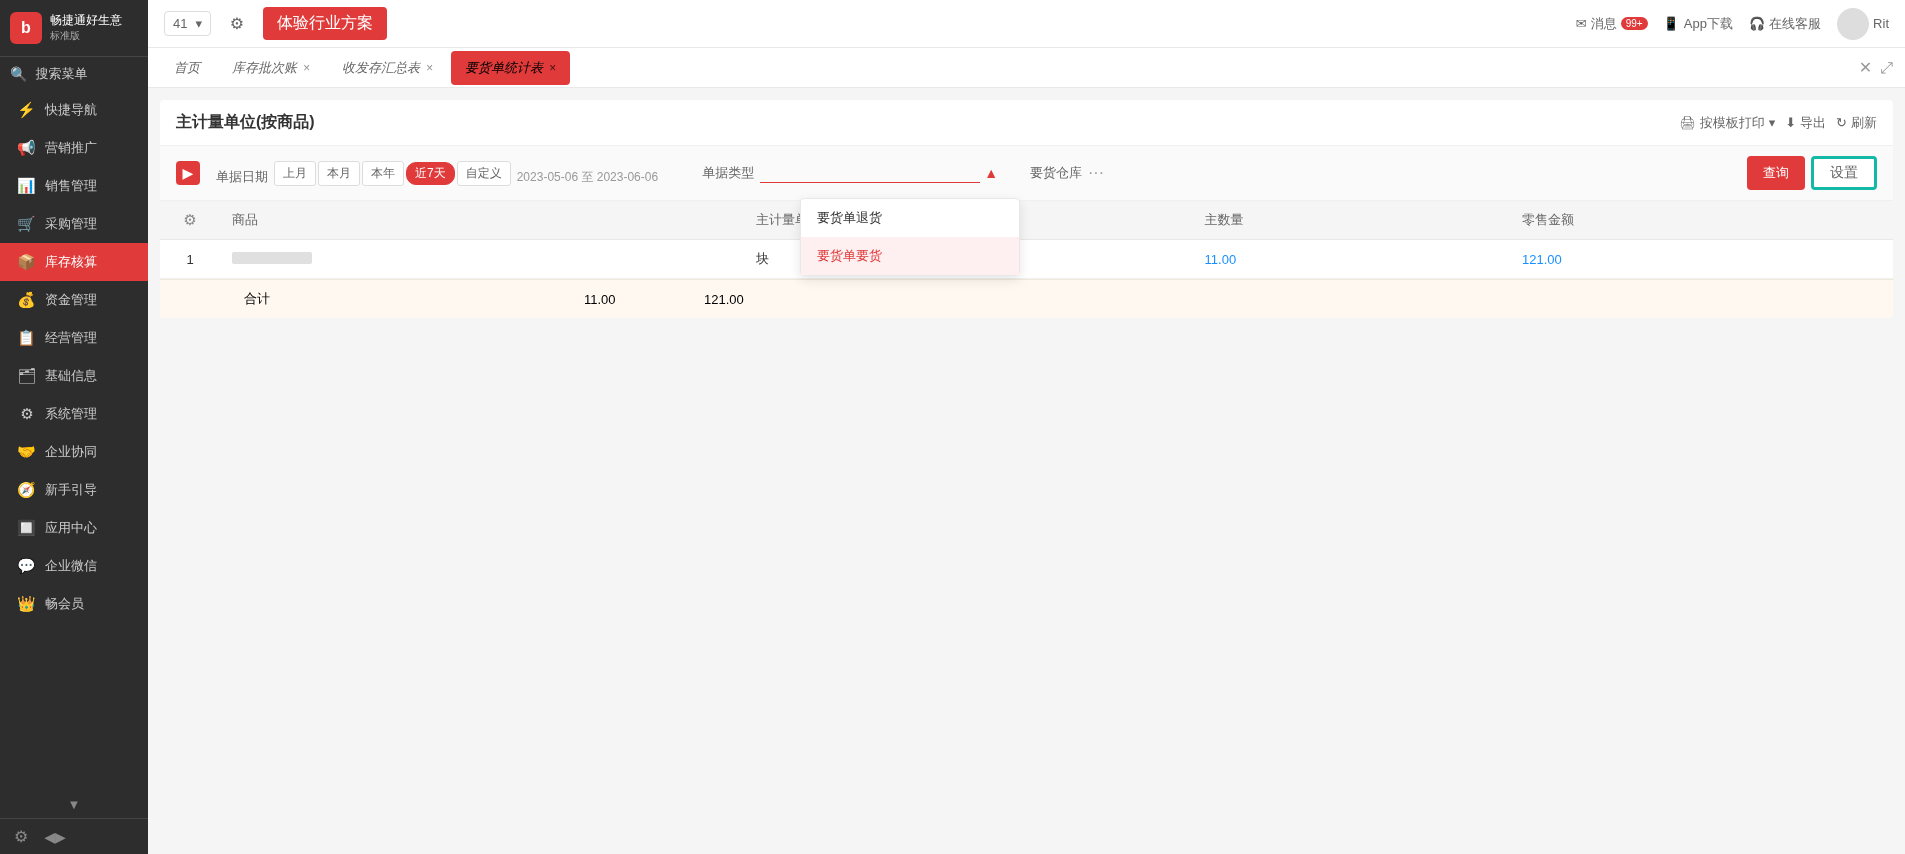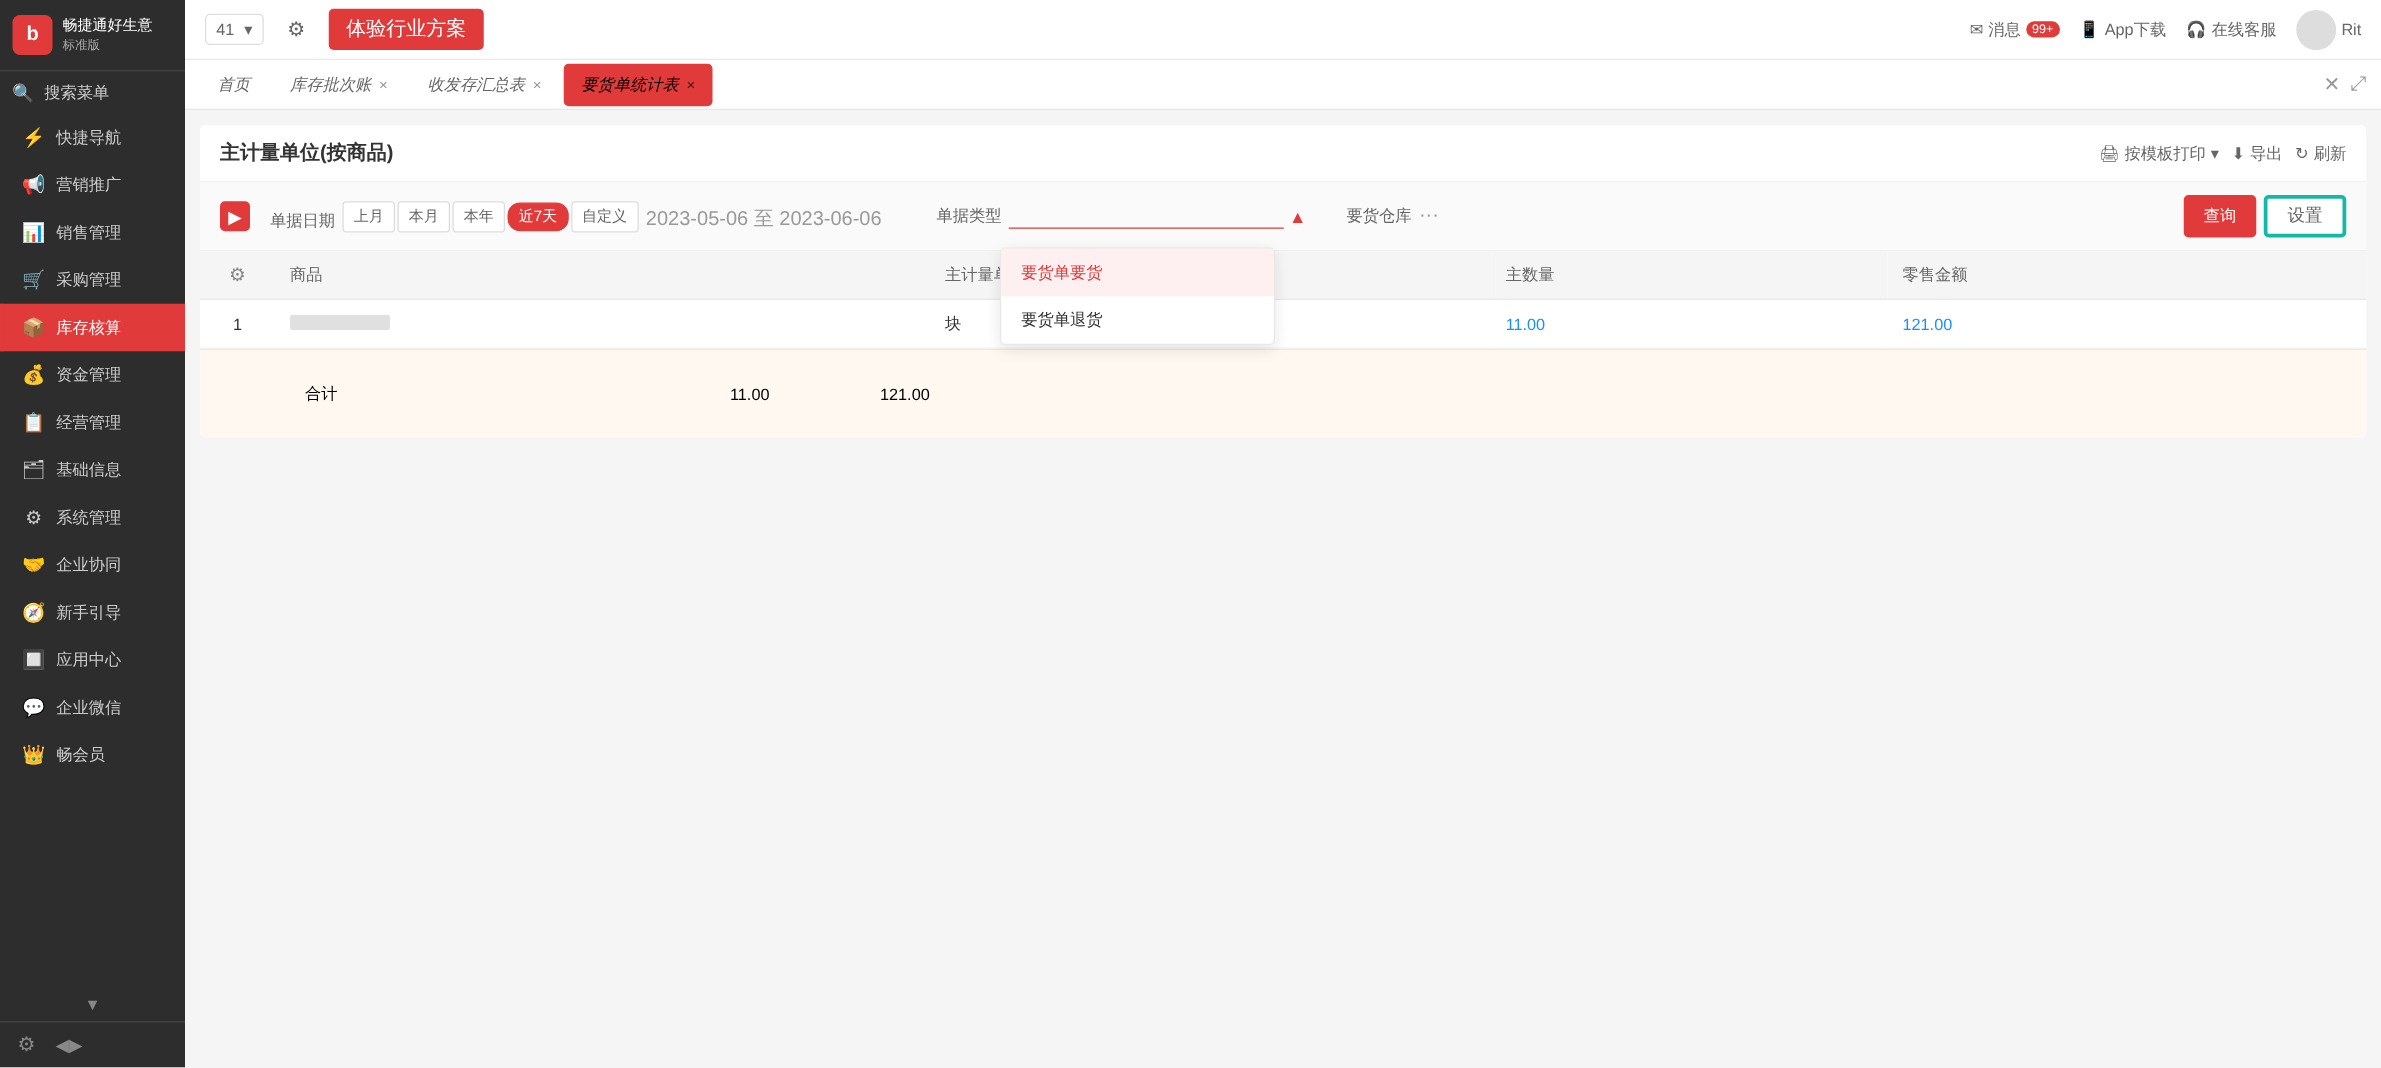--- a/index.html
+++ b/index.html
@@ -297,21 +297,21 @@
     }
     .date-btn.active-red {
       background: #e03a3a;
       color: #fff;
       border-color: #e03a3a;
       border-radius: 10px;
       padding: 2px 8px;
     }
     .date-range-text {
       color: #999;
-      font-size: 16px;
+      font-size: 12px;
     }
 
     .filter-select-group {
       display: flex;
       align-items: center;
       gap: 6px;
       margin-left: 28px;
     }
     .filter-select-label {
       color: #666;
@@ -438,21 +438,21 @@
       border-radius: 2px;
     }
     .cell-link {
       color: #1890ff;
       cursor: pointer;
     }
 
     
     .table-footer {
       background: #fff8f0;
-      padding: 26px 12px;
+      padding: 10px 12px;
       display: flex;
       align-items: center;
       border-top: 1px solid #f0e8d8;
     }
 
     
     .gear-icon {
       cursor: pointer;
       color: #888;
       font-size: 15px;
@@ -647,25 +647,25 @@
           <span class="filter-select-label">要货仓库</span>
           <span class="warehouse-dots">···</span>
         </div>
 
         <div class="filter-actions">
           <button class="query-btn">查询</button>
           <button class="settings-config-btn">设置</button>
         </div>
 
         <div class="dropdown-overlay">
+          <div class="dropdown-item">
+            <span>要货单退货</span>
+          </div>
           <div class="dropdown-item selected">
             <span>要货单要货</span>
-          </div>
-          <div class="dropdown-item">
-            <span>要货单退货</span>
           </div>
         </div>
       </div>
 
       <div class="table-wrapper">
         <table>
           <thead>
             <tr>
               <th>
                 <span class="gear-icon">⚙</span>

